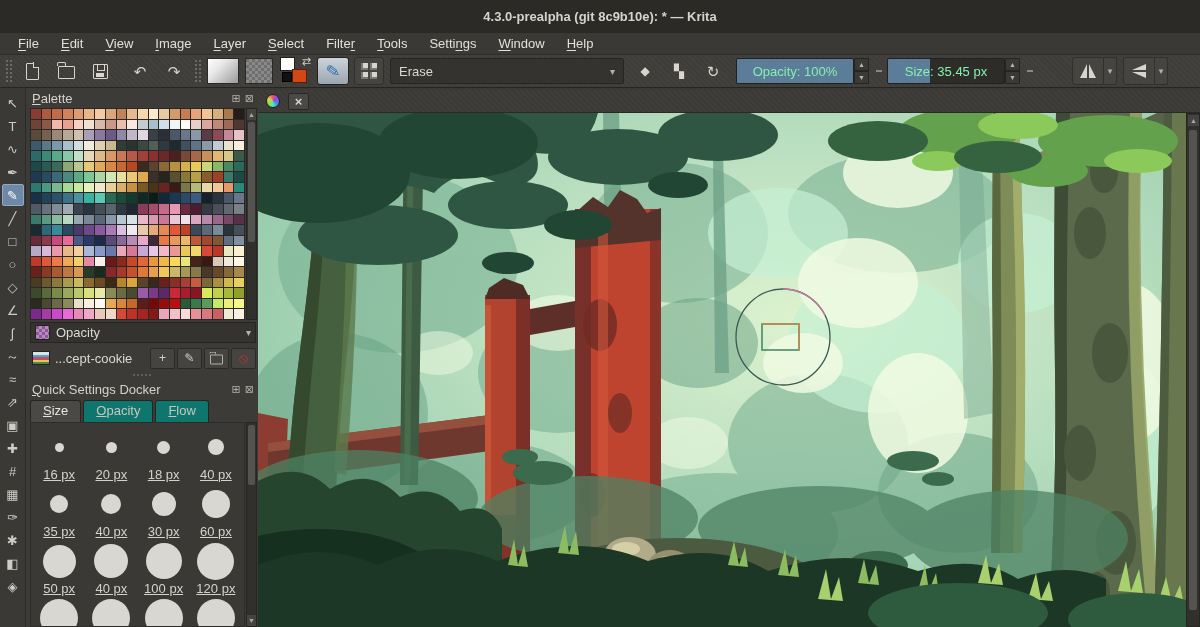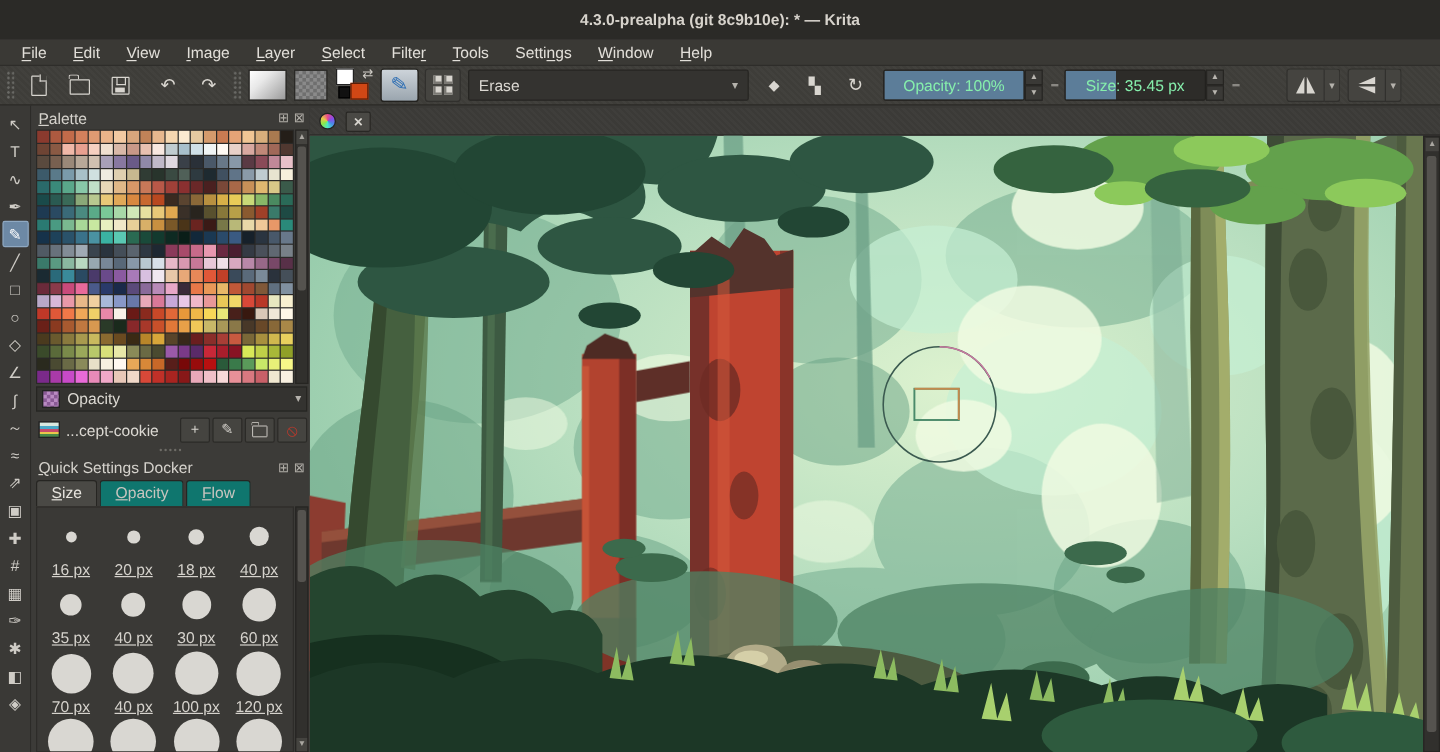--- a/index.html
+++ b/index.html
@@ -852,21 +852,21 @@
             <span class="size-circ-box">
               <span class="size-circ" style="width: 28px; height: 28px;"></span>
             </span>
             <span class="size-lab">60 px</span>
           </div>
 
           <div class="size-cell">
             <span class="size-circ-box">
               <span class="size-circ" style="width: 33px; height: 33px;"></span>
             </span>
-            <span class="size-lab">70 px</span>
+            <span class="size-lab">50 px</span>
           </div>
 
           <div class="size-cell">
             <span class="size-circ-box">
               <span class="size-circ" style="width: 34px; height: 34px;"></span>
             </span>
             <span class="size-lab">40 px</span>
           </div>
 
           <div class="size-cell">

